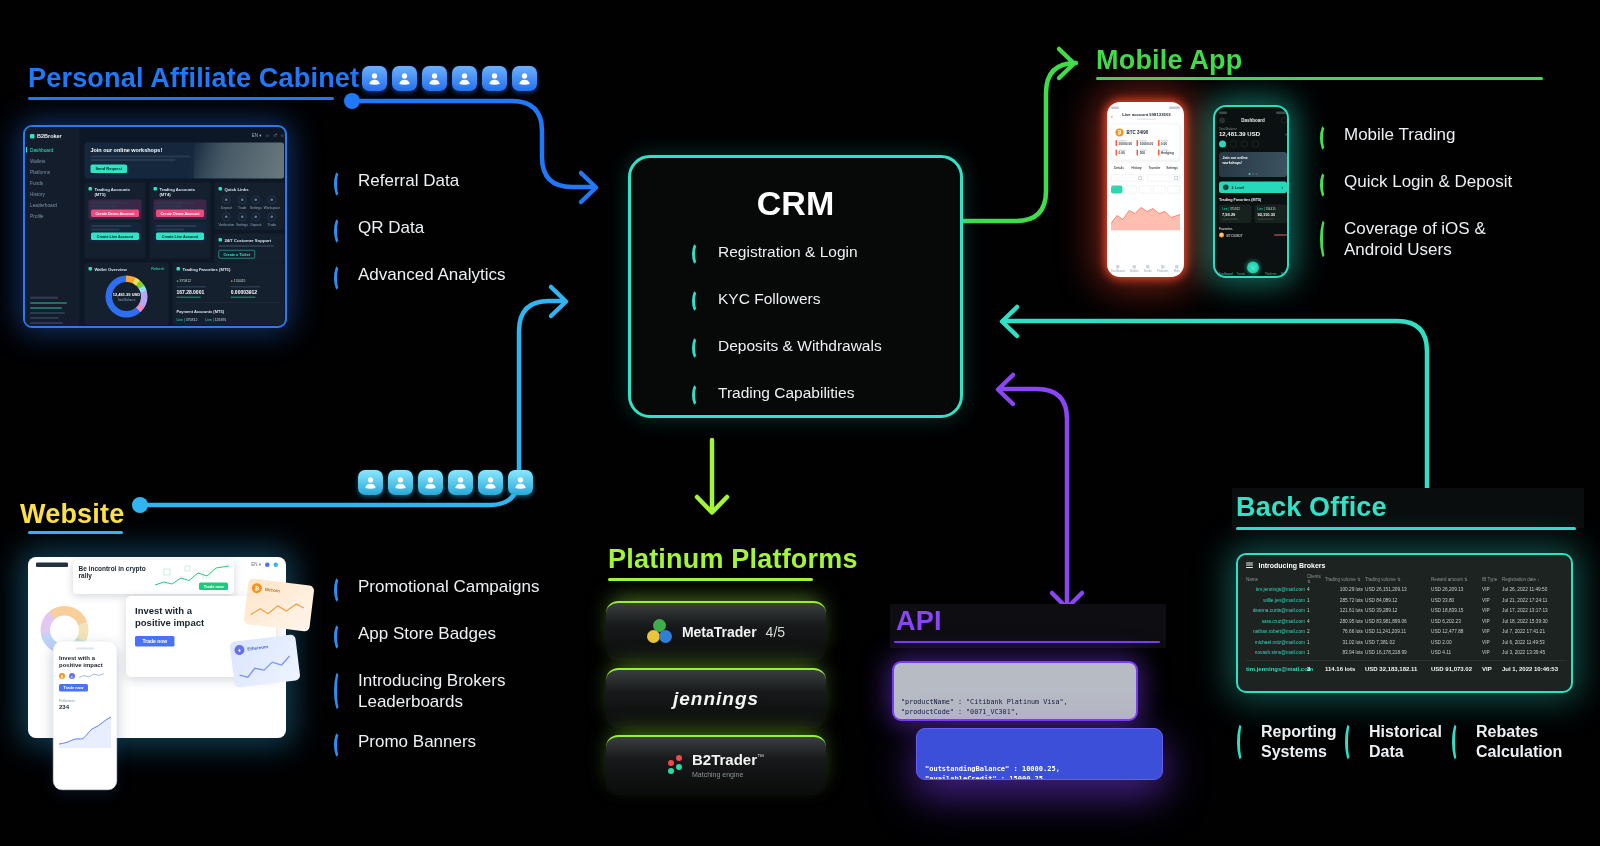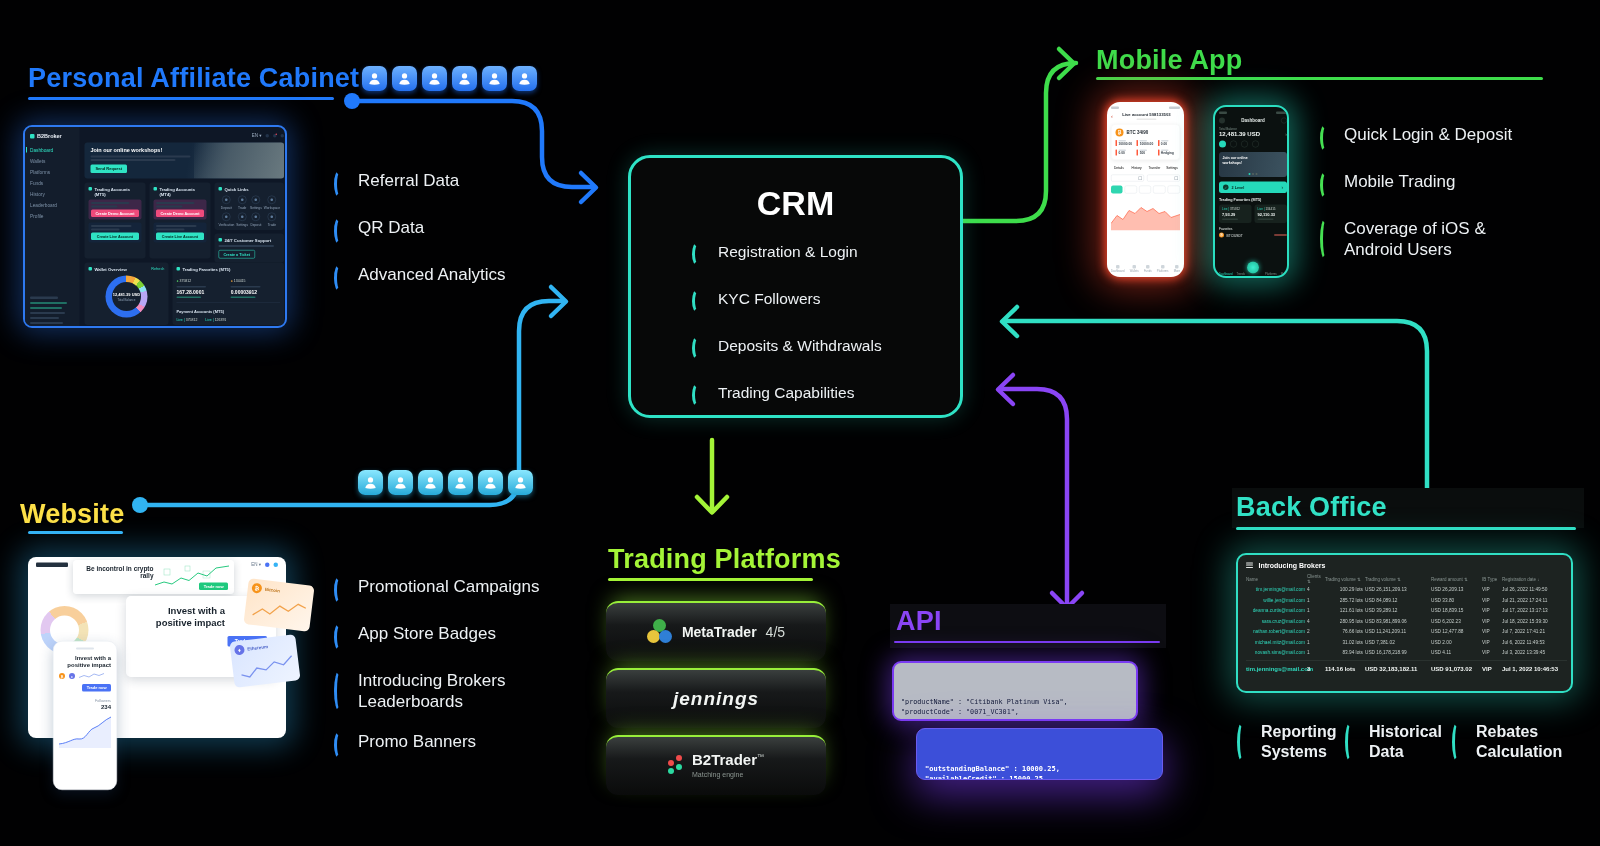--- a/index.html
+++ b/index.html
@@ -68,21 +68,21 @@
   .donut { width:84px; height:84px; border-radius:50%;
     background:conic-gradient(#f5a63b 0 26deg,#efe24e 26deg 40deg,#7ed133 40deg 58deg,#8ce1f2 58deg 74deg,#b9a7f5 74deg 120deg,#f08cc0 120deg 138deg,#2d6ff0 138deg 360deg); }
   .donut-hole { position:absolute; inset:13px; background:#15202f; border-radius:50%; display:flex; flex-direction:column; align-items:center; justify-content:center; gap:2px; }
   .donut-hole b { color:#fff; font-size:8px; }
   .donut-hole span { color:#8fa1b6; font-size:6px; }
   .fav-col b { display:block; color:#fff; font-size:10px; margin-top:3px; font-weight:700; }
   .tag { font-size:7px; color:#cdd7d3; }
   .tag em { font-style:normal; color:#2fe3c4; }
 
   
-  .webmock { left:28px; top:545px; width:290px; height:248px;text-align:right; }
+  .webmock { left:28px; top:545px; width:290px; height:248px; }
   .web-in { width:580px; height:496px; }
   .web-card { position:absolute; left:0; top:24px; width:516px; height:362px; background:#fff; border-radius:16px;
               box-shadow:0 0 60px 18px rgba(49,180,242,.33); padding:10px 16px; }
   .wb-banner { position:absolute; left:90px; top:30px; width:322px; height:68px; background:#fff; border-radius:7px;
                box-shadow:0 4px 16px rgba(20,40,60,.20); padding:9px 11px; }
   .wb-banner h4 { font-size:13px; font-weight:800; color:#18222c; width:150px; line-height:15px; }
   .wdonut { position:absolute; left:25px; top:122px; width:96px; height:96px; border-radius:50%;
     background:conic-gradient(#f8cf9b 0 70deg,#f3e3b6 70deg 120deg,#bfe6c6 120deg 190deg,#bdd3fa 190deg 260deg,#e2c8f0 260deg 320deg,#f8cf9b 320deg 360deg); }
   .wdonut:after { content:""; position:absolute; inset:19px; background:#fff; border-radius:50%; }
   .wb-big { position:absolute; left:196px; top:102px; width:300px; height:162px; background:#fff; border-radius:10px;
@@ -758,35 +758,35 @@
         <span style="font-size:5.5px;color:#7d8f88">Platforms</span>
         <span style="font-size:5.5px;color:#7d8f88">More</span>
       </div>
     </div>
   </div>
 
   <div class="feats feats-green" style="left:1320px;top:124px;width:208px">
 
       <div class="feat">
         <span class="brk"></span>
+        <span class="feat-t">Mobile Trading</span>
+      </div>
+
+      <div class="feat">
+        <span class="brk"></span>
         <span class="feat-t">Quick Login &amp; Deposit</span>
       </div>
 
       <div class="feat">
         <span class="brk"></span>
-        <span class="feat-t">Mobile Trading</span>
-      </div>
-
-      <div class="feat">
-        <span class="brk"></span>
         <span class="feat-t">Coverage of iOS &amp; Android Users</span>
       </div>
     </div>
 
-  <h2 class="sec-title" style="left:608px;top:544px;color:#a4f437">Trading Platforms</h2>
+  <h2 class="sec-title" style="left:608px;top:544px;color:#a4f437">Platinum Platforms</h2>
   <div class="underline" style="left:608px;top:578px;width:205px;height:2.5px;background:#a4f437"></div>
 
   <div class="plat-card" style="top:601px">
     <span class="mt-logo">
       <i style="left:6px;top:0;background:#3fae49"></i>
       <i style="left:0;top:11px;background:#e8c53c"></i>
       <i style="left:12px;top:11px;background:#2f7fd6"></i>
     </span>
     <span style="font-weight:700;font-size:14px">MetaTrader</span>
     <span style="font-size:14px;color:#d7ddd9">4/5</span>

